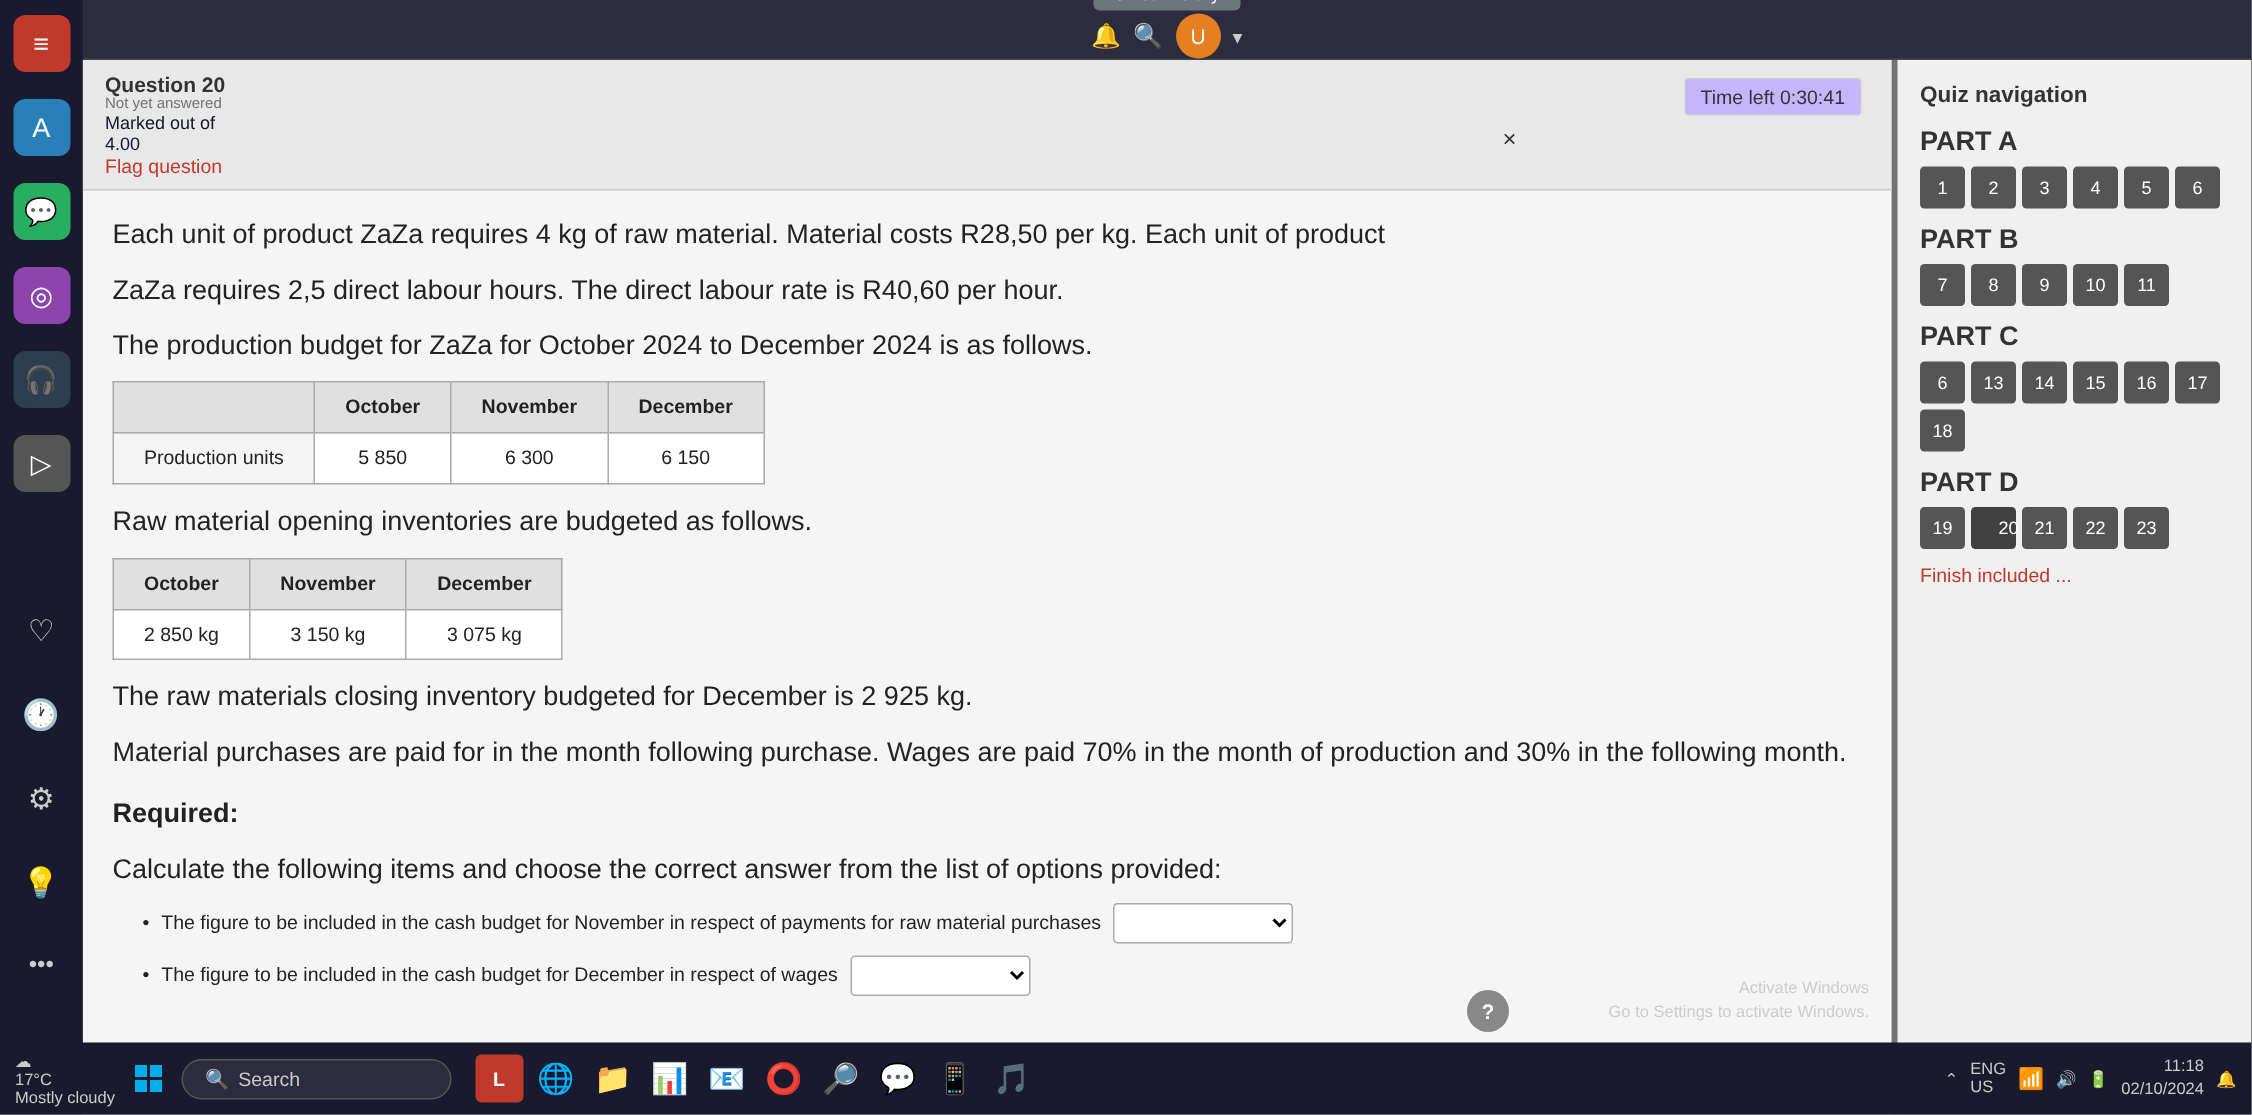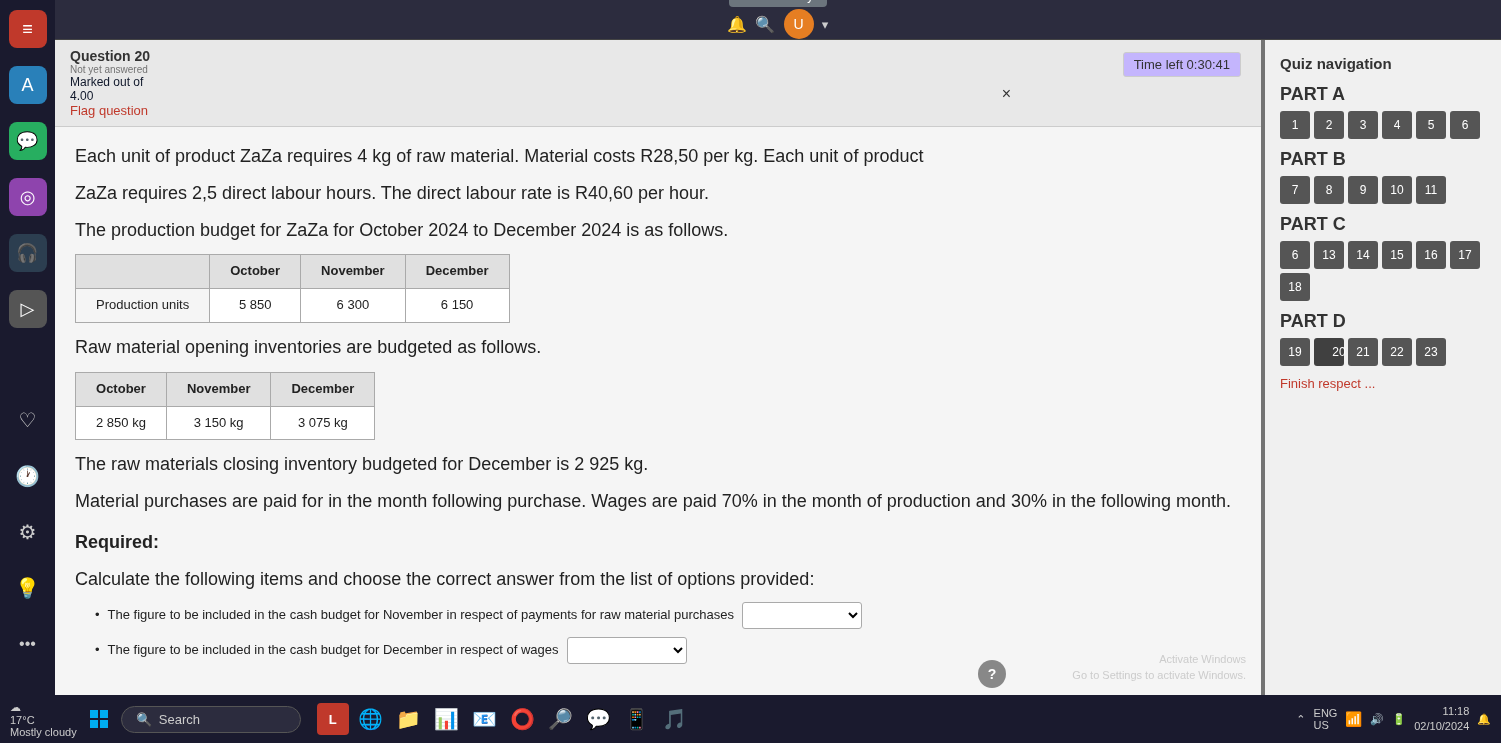--- a/index.html
+++ b/index.html
@@ -583,21 +583,21 @@
 
       <div class="quiz-part-label">PART D</div>
       <div class="nav-buttons">
         <button class="nav-btn">19</button>
         <button class="nav-btn active">20</button>
         <button class="nav-btn">21</button>
         <button class="nav-btn">22</button>
         <button class="nav-btn">23</button>
       </div>
 
-      <a class="finish-link">Finish respect ...</a>
+      <a class="finish-link">Finish included ...</a>
     </div>
 
   </div>
 </div>
 
 <div class="taskbar">
 
   <div class="weather-info">
     <span>☁</span>
     <span>17°C</span>

